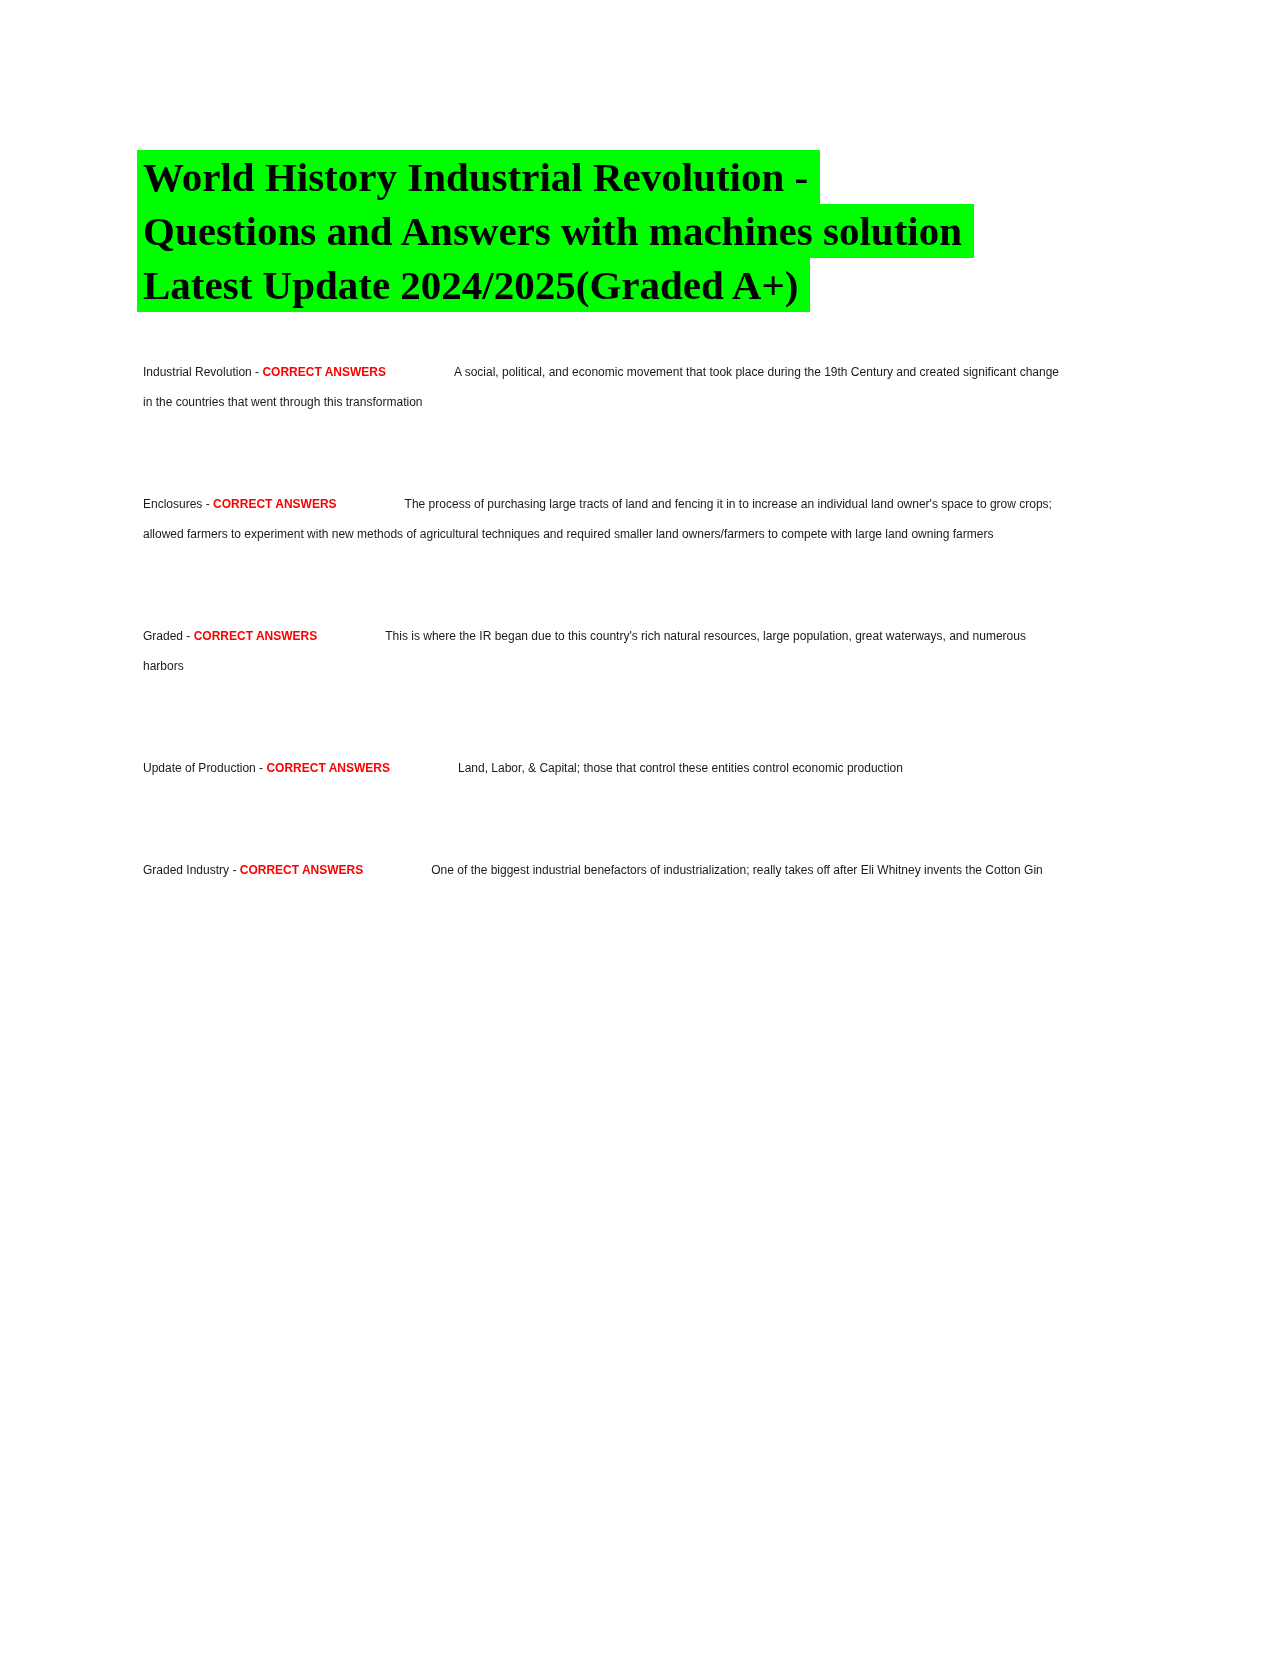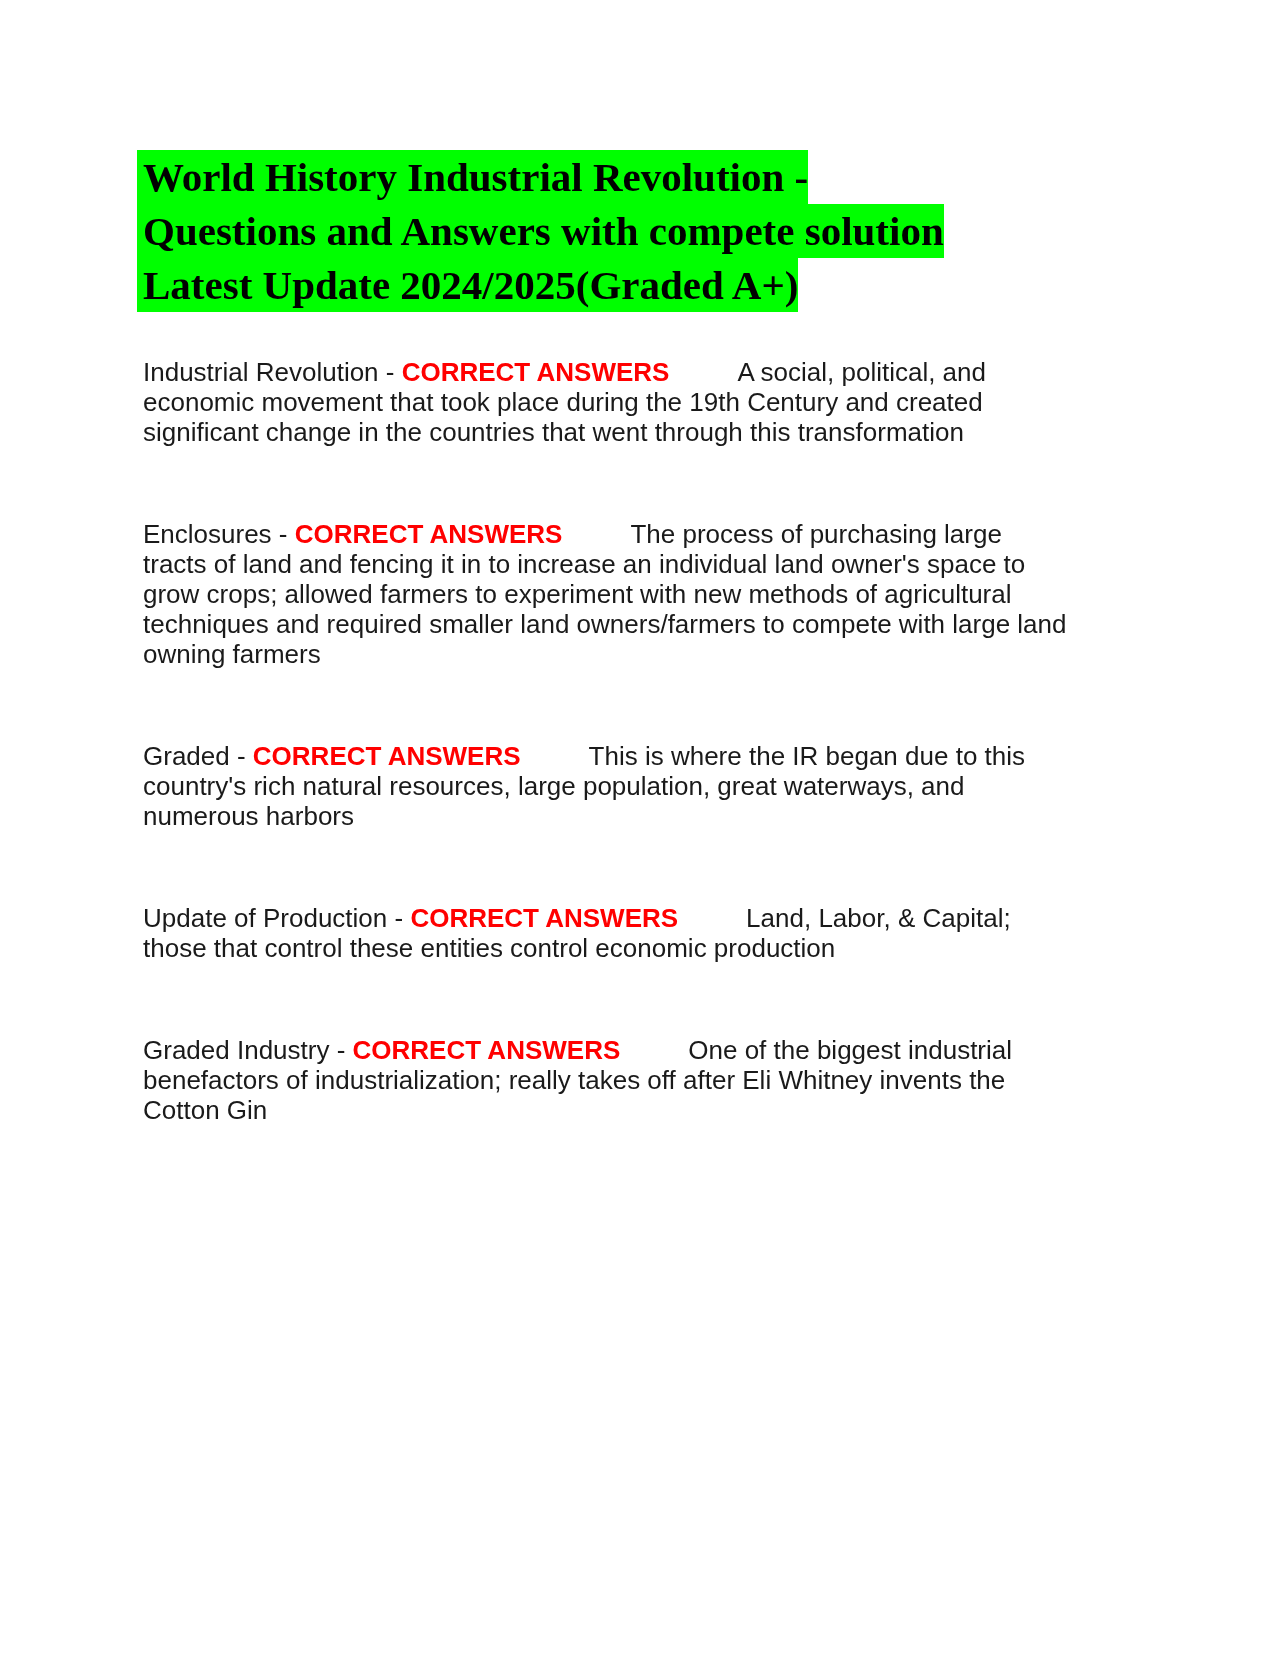--- a/index.html
+++ b/index.html
@@ -19,36 +19,36 @@
     margin-left: 143px;
     width: 925px;
   }
   
   .title-block {
     padding-top: 150px;
   }
   .title-line {
     width: fit-content;
     margin-left: -6px;
-    padding: 0 0 0 6px;
+    padding: 0 12px 0 6px;
     font-family: "Liberation Serif", serif;
     font-weight: bold;
     font-size: 41px;
     line-height: 54px;
     color: #000000;
     background: #00ff00;
     white-space: nowrap;
   }
   
   .entries {
     margin-top: 45px;
   }
   p.entry {
     margin: 0 0 72px 0;
-    font-size: 26px;
+    font-size: 12px;
     line-height: 30px;
     color: #1a1a1a;
   }
   .term {
     color: #1a1a1a;
   }
   .sep {
     white-space: pre;
   }
   .marker {
@@ -65,21 +65,21 @@
   }
 </style>
 </head>
 <body>
 
 <div class="page">
   <div class="content">
 
     <div class="title-block">
       <div class="title-line">World History Industrial Revolution -</div>
-      <div class="title-line">Questions and Answers with compete solution</div>
+      <div class="title-line">Questions and Answers with machines solution</div>
       <div class="title-line">Latest Update 2024/2025(Graded A+)</div>
     </div>
 
     <div class="entries">
 
       <p class="entry"><span class="term">Industrial Revolution</span><span class="sep"> - </span><span class="marker">CORRECT ANSWERS</span><span class="tab-gap"></span><span class="answer">A social, political, and economic movement that took place during the 19th Century and created significant change in the countries that went through this transformation</span></p>
 
       <p class="entry"><span class="term">Enclosures</span><span class="sep"> - </span><span class="marker">CORRECT ANSWERS</span><span class="tab-gap"></span><span class="answer">The process of purchasing large tracts of land and fencing it in to increase an individual land owner's space to grow crops; allowed farmers to experiment with new methods of agricultural techniques and required smaller land owners/farmers to compete with large land owning farmers</span></p>
 
 

